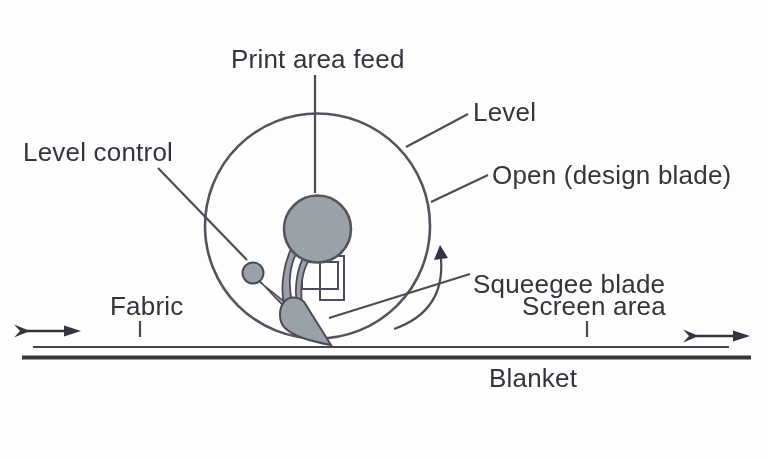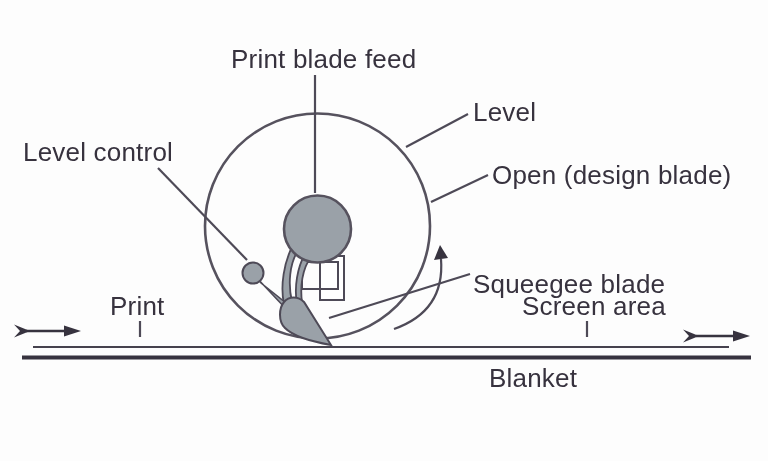--- a/index.html
+++ b/index.html
@@ -76,21 +76,21 @@
 
     <polygon points="256,277 261,283 291,307 287,310" stroke="#4e4a57" stroke-width="1.6" fill="#9aa1a8"></polygon>
 
     <path d="M 284,302 C 289,296 298,296 304,302 L 331,345 C 314,342 294,337 285,328 C 278,321 279,308 284,302 Z" stroke="#4e4a57" stroke-width="2" fill="#9aa1a8"></path>
 
     <circle cx="317.5" cy="229" r="33.5" stroke="#56525e" stroke-width="2.6" fill="#9aa1a8"></circle>
 
     <circle cx="253" cy="273" r="10.5" stroke="#4e4a57" stroke-width="2" fill="#9aa1a8"></circle>
   </svg>
 
-  <div class="lbl lbl-print-paste-feed">Print blade feed</div>
+  <div class="lbl lbl-print-paste-feed">Print area feed</div>
   <div class="lbl lbl-screen">Level</div>
   <div class="lbl lbl-open">Open (design blade)</div>
   <div class="lbl lbl-level-control">Level control</div>
-  <div class="lbl lbl-fabric">Print</div>
+  <div class="lbl lbl-fabric">Fabric</div>
   <div class="lbl lbl-squeegee">Squeegee blade</div>
   <div class="lbl lbl-printed-area">Screen area</div>
   <div class="lbl lbl-blanket">Blanket</div>
 </div>
 
 </body></html>

